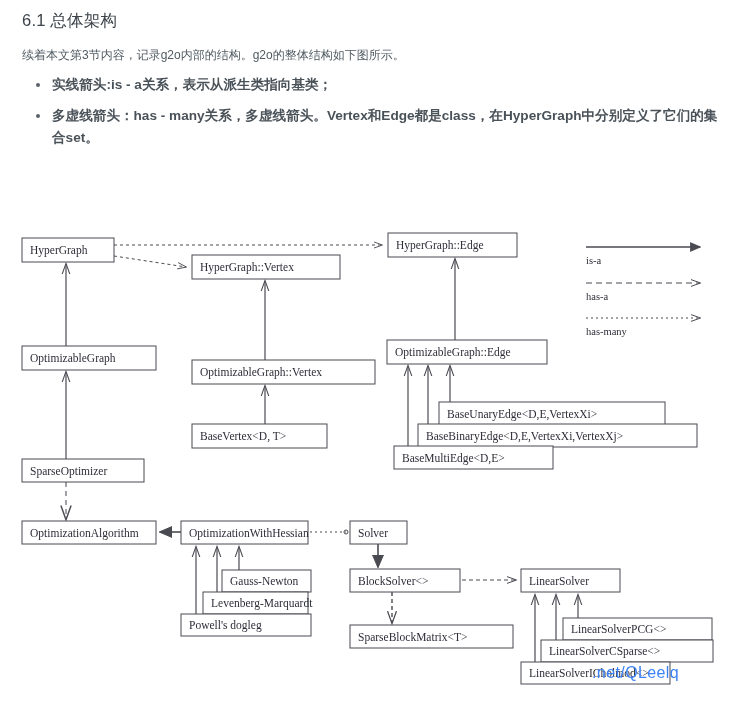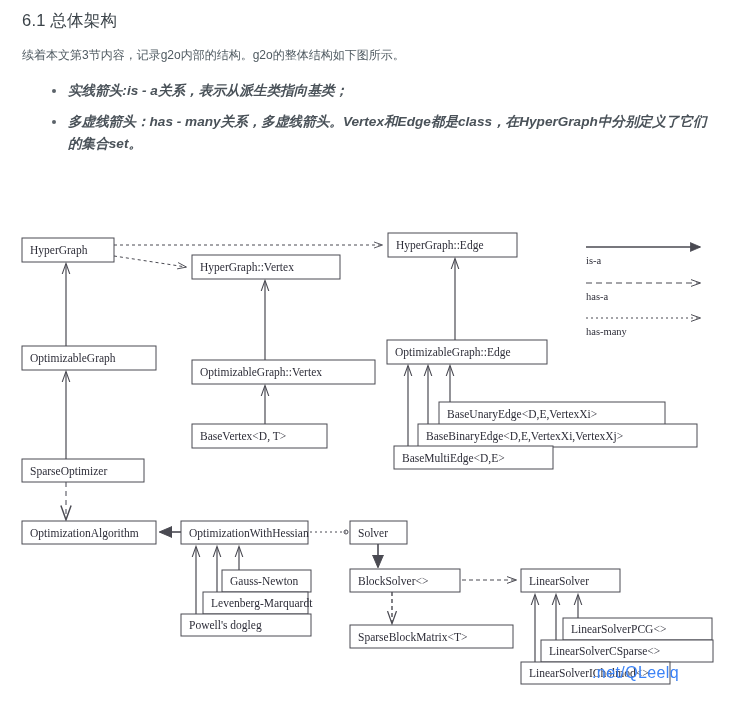--- a/index.html
+++ b/index.html
@@ -20,23 +20,22 @@
     letter-spacing:0.2px;
   }
   p.intro{
     font-size:12px;
     color:#4f5a61;
     margin:0 0 10px 8px;
     line-height:1.5;
   }
   ul.notes{
     list-style:none;
-    margin:16px;
+    margin:0;
     padding:0 0 0 20px;
-    font-style:italic;
   }
   ul.notes li{
     position:relative;
     font-size:13.6px;
     font-weight:bold;
     color:#4a5259;
     line-height:1.62;
     margin:0 0 9px 0;
     padding-left:18px;
   }

